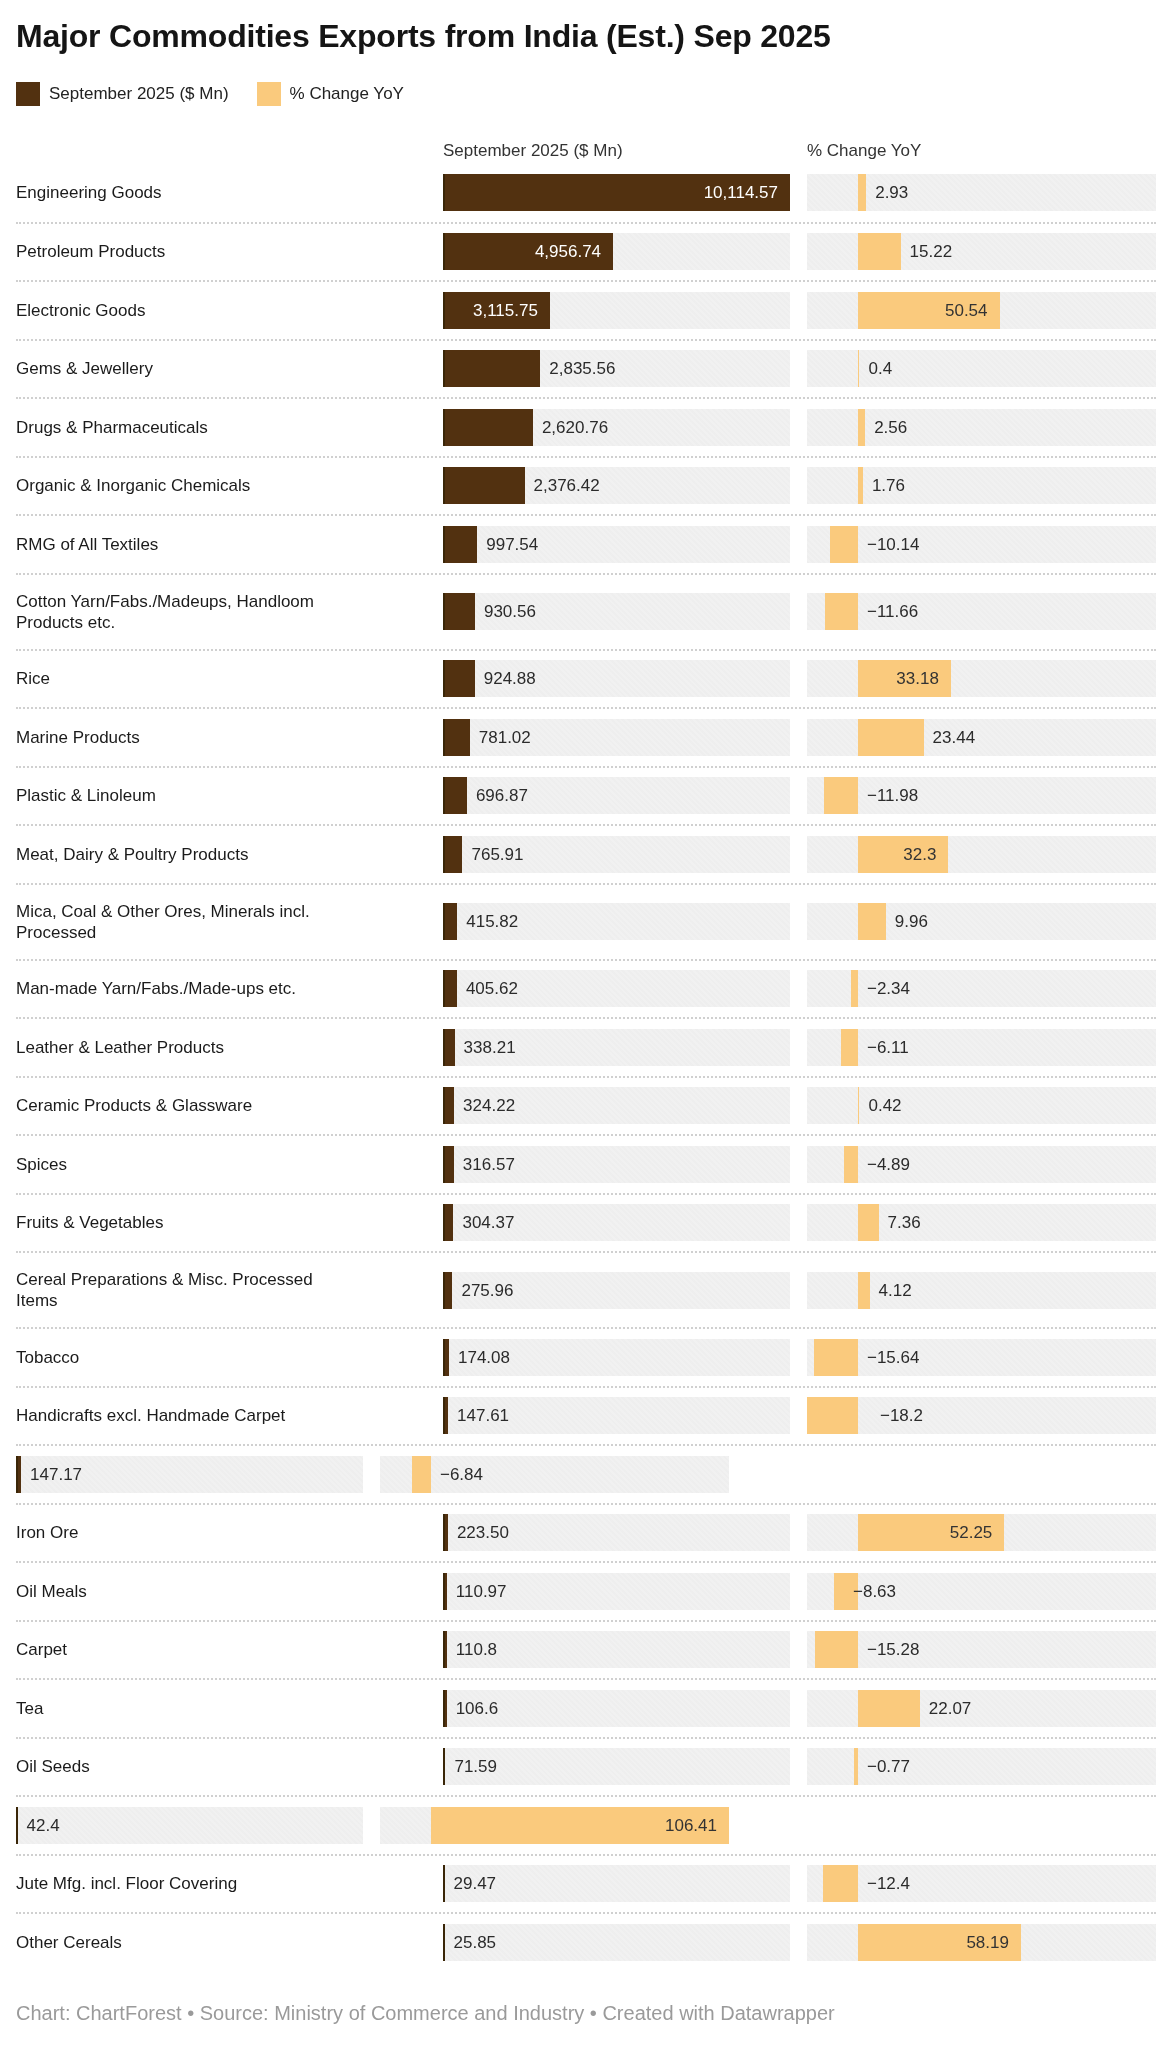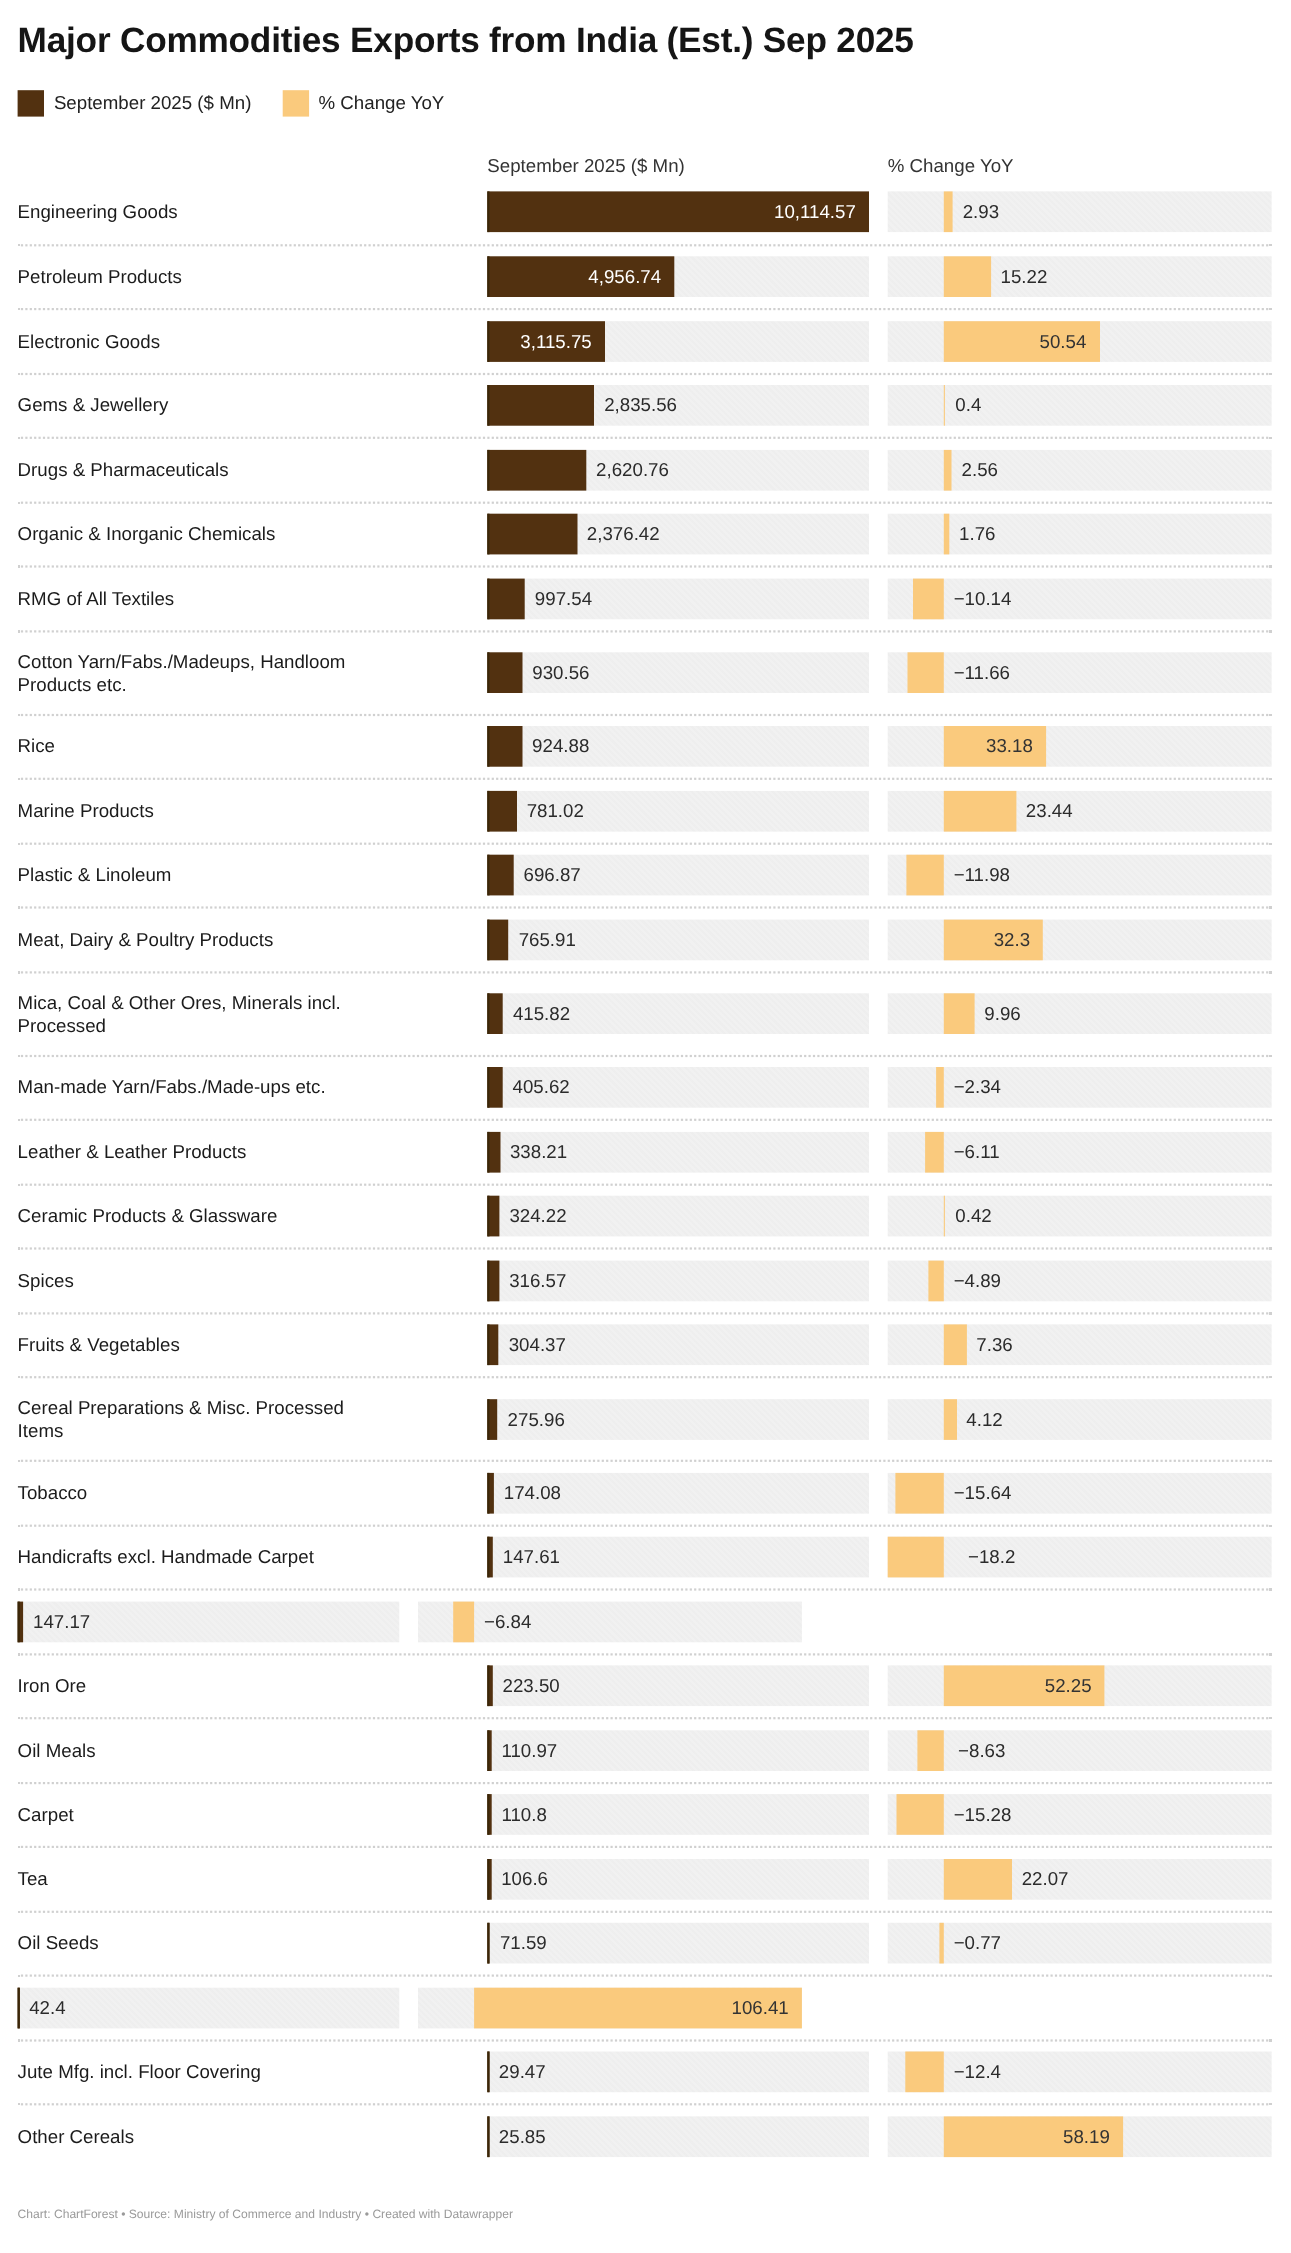--- a/index.html
+++ b/index.html
@@ -44,21 +44,21 @@
   .bar{position:absolute;top:0;bottom:0;}
   .bar.dollar{left:0;background:#523110;}
   .bar.pct{background:#FACA7D;}
   .axisline{position:absolute;left:0;top:0;bottom:0;width:2px;background:#3a2608;}
   .val{
     position:absolute;top:0;height:37px;line-height:37px;
     font-size:17px;color:#2b2b2b;white-space:nowrap;
   }
   .val.inside-dollar{color:#ffffff;}
   .val.inside-pct{color:#333333;}
-  .footer{margin-top:32px;font-size:11px;color:#9a9a9a;line-height:20px;}
+  .footer{margin-top:32px;font-size:20px;color:#9a9a9a;line-height:20px;}
 </style>
 </head>
 <body>
 
 <div class="page">
   <div class="title">Major Commodities Exports from India (Est.) Sep 2025</div>
 
   <div class="legend">
     <div class="legend-item">
       <span class="swatch dollar"></span>
@@ -379,21 +379,21 @@
       <div class="row">
         <div class="row-label">Oil Meals</div>
         <div class="track dollar">
           <div class="bar dollar" style="width: 3.80704px;"></div>
           <div class="axisline"></div>
           <span class="val" style="left: 12.807px;">110.97</span>
         </div>
         <div class="colgap"></div>
         <div class="track pct">
           <div class="bar pct" style="width: 24.1704px; left: 26.8031px;"></div>
-          <span class="val" style="left: 64px; text-align: right;">−8.63</span>
+          <span class="val" style="left: 46px; text-align: right;">−8.63</span>
         </div>
       </div>
       <div class="row">
         <div class="row-label">Carpet</div>
         <div class="track dollar">
           <div class="bar dollar" style="width: 3.80121px;"></div>
           <div class="axisline"></div>
           <span class="val" style="left: 12.8012px;">110.8</span>
         </div>
         <div class="colgap"></div>

